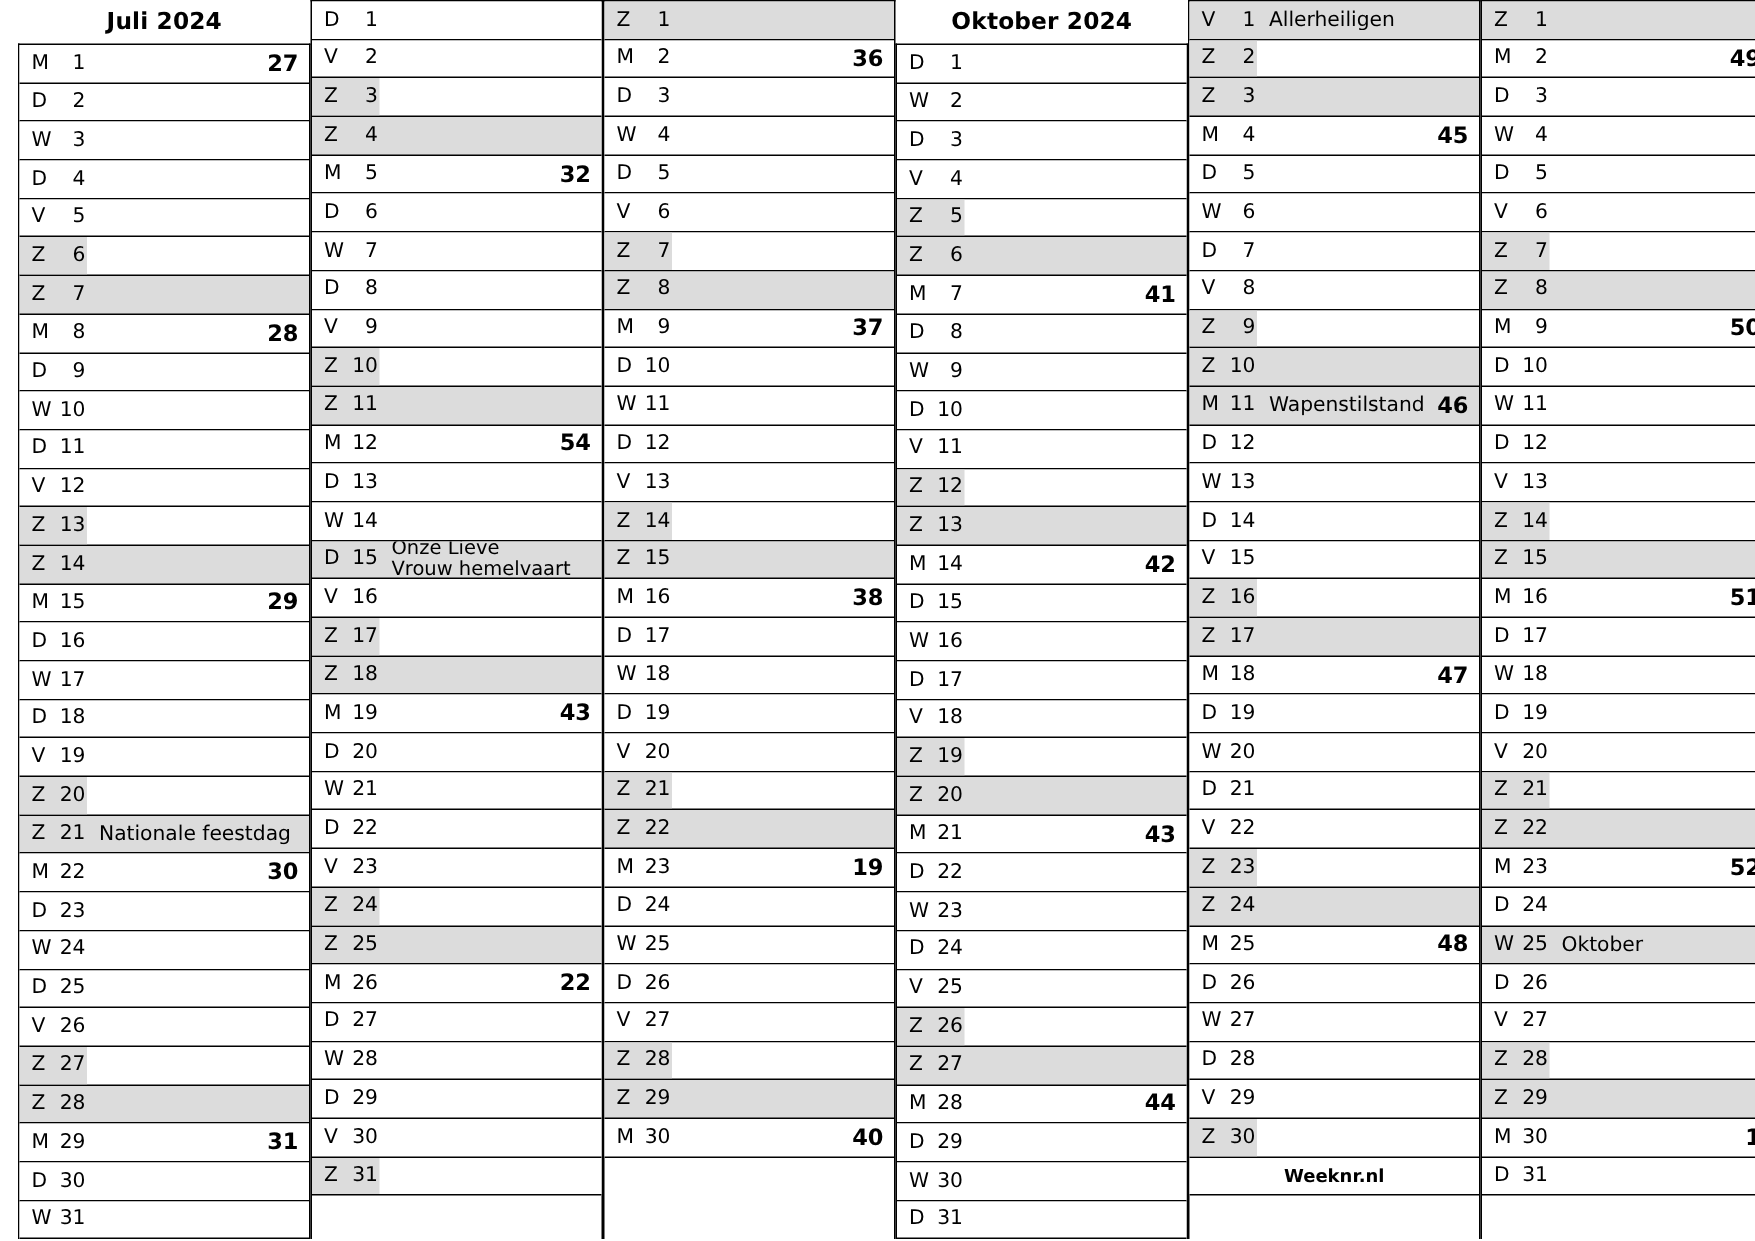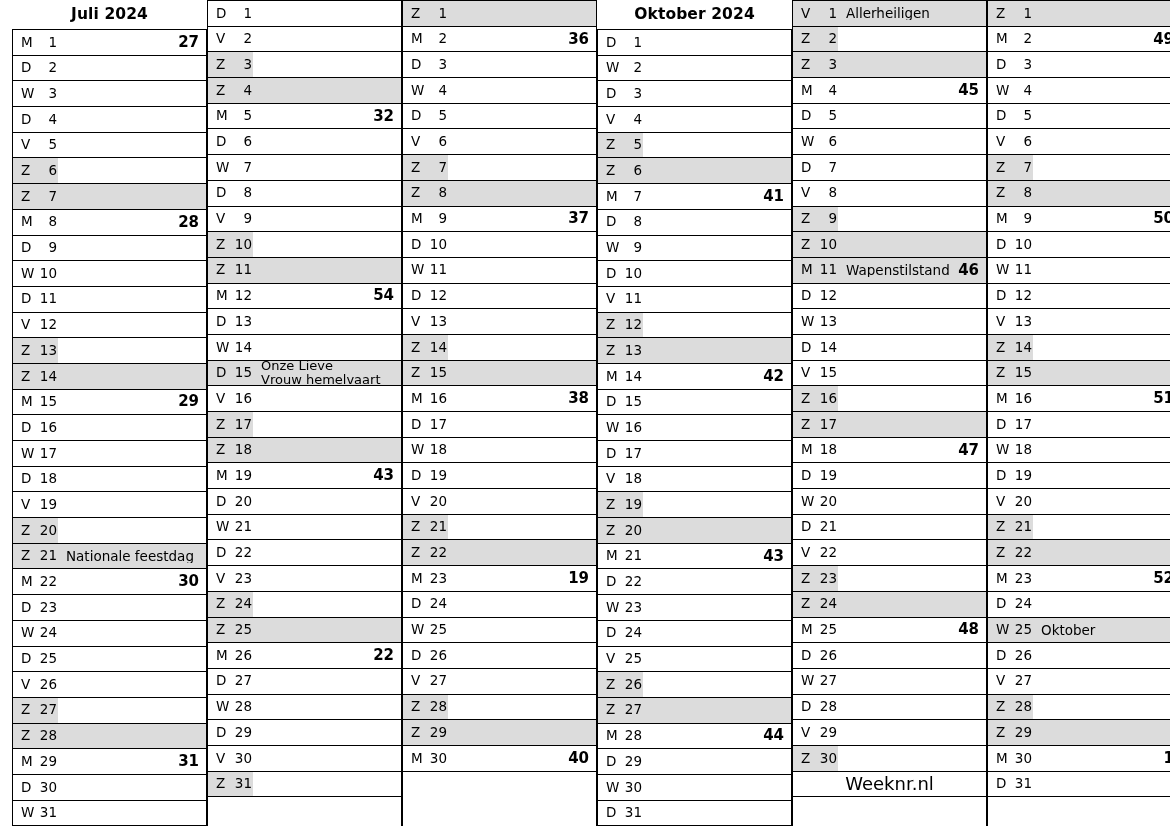--- a/index.html
+++ b/index.html
@@ -152,22 +152,22 @@
     height: 25.7px;
     flex: 0 0 25.7px;
     border-bottom: 1px solid #000;
     box-sizing: border-box;
     display: flex;
     align-items: center;
     justify-content: center;
     background: #ffffff;
   }
   .footer-text {
-    font-size: 18px;
-    font-weight: normal;
+    font-size: 12px;
+    font-weight: bold;
     line-height: 1;
   }
 </style>
 </head>
 <body>
 
 <div id="calendar">
   <div class="months-row" id="months-row">
       <div class="month-col">
         <div class="month-title">Juli 2024</div>

